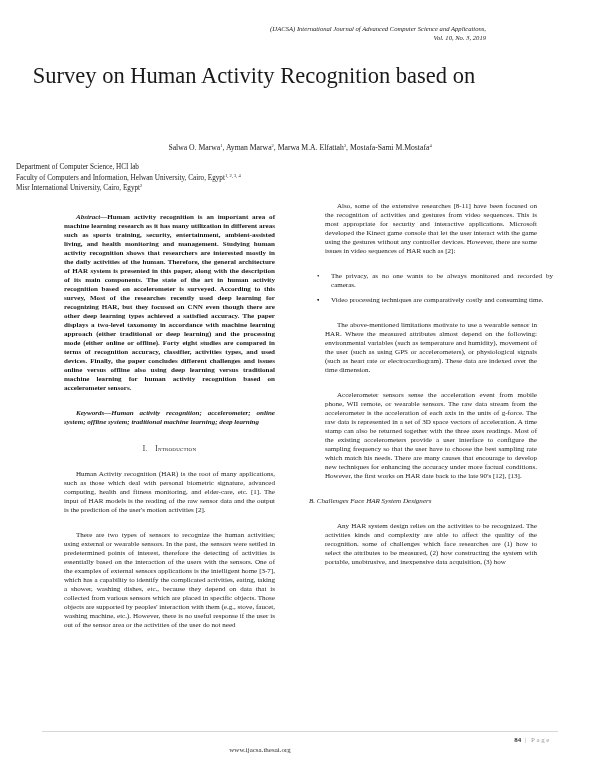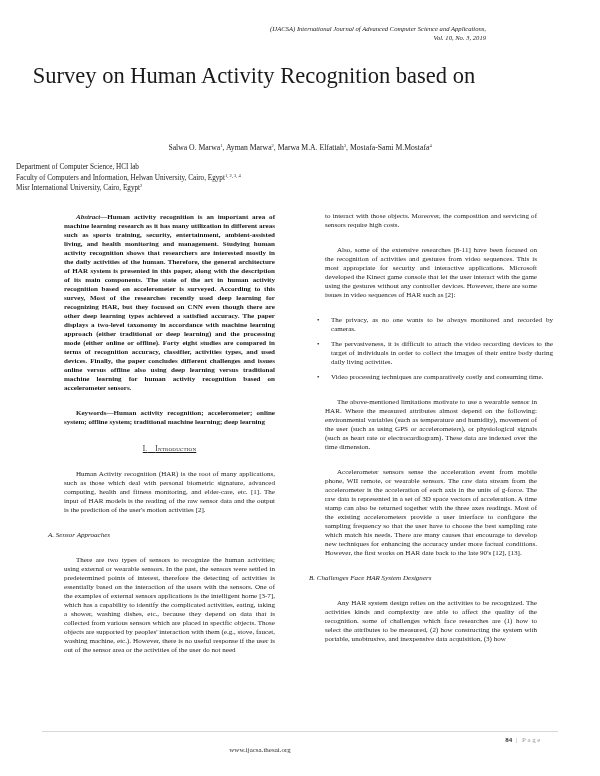--- a/index.html
+++ b/index.html
@@ -28,38 +28,38 @@
   sup { font-size: 4.5px; vertical-align: 3px; line-height: 0; }
   .col {
     position: absolute; top: 197px; width: 243px;
     font-size: 7.05px; line-height: 9.0px; text-align: justify;
   }
   .col-left { left: 48px; }
   .col-right { left: 309px; top: 196px; width: 244px; }
   .col p { margin: 16px; text-indent: 12px; }
   .abstract { font-weight: bold; }
   .abstract em { font-style: italic; }
-  .keywords { font-weight: bold; margin-top: 8px !important; }
+  .keywords { font-weight: bold; font-style: italic; margin-top: 8px !important; }
   .section-heading {
-    text-align: center; font-size: 7.2px; margin: 18px 0 2px 0; letter-spacing: 0.2px; text-decoration: underline;
+    text-align: center; font-size: 7.2px; margin: 18px 0 2px 0; letter-spacing: 0.2px;
   }
   .section-heading .sc { font-variant: small-caps; }
   .subsection-heading { font-style: italic; margin: 6px 0 3px 0; text-indent: 0; }
   .gap { margin-top: 6px !important; }
   ul.bullets { list-style: none; margin: 6px 0 0 0; padding: 0; }
   ul.bullets li { position: relative; padding-left: 22px; margin-bottom: 6px; text-align: justify; }
   ul.bullets li .bullet { position: absolute; left: 8px; top: 0; }
   .footer-rule {
     position: absolute; left: 42px; top: 731px; width: 516px; height: 1px; background: #d8d8d8;
   }
   .footer-url {
     position: absolute; left: 0; width: 520px; top: 746px; text-align: center; font-size: 7px; color: #333;
   }
   .page-number {
-    position: absolute; right: 58px; top: 736px; font-size: 7px; color: #333;
+    position: absolute; right: 49px; top: 736px; font-size: 7px; color: #333;
   }
   .page-number .page-word { color: #999; letter-spacing: 1.6px; }
 </style>
 </head>
 <body>
 
 <div class="journal-header">
   <div>(IJACSA) International Journal of Advanced Computer Science and Applications,</div>
   <div>Vol. 10, No. 3, 2019</div>
 </div>
@@ -84,31 +84,29 @@
 <div class="col col-left">
   <p class="abstract"><em>Abstract</em><span>—</span><span>Human activity recognition is an important area of machine learning research as it has many utilization in different areas such as sports training, security, entertainment, ambient-assisted living, and health monitoring and management. Studying human activity recognition shows that researchers are interested mostly in the daily activities of the human. Therefore, the general architecture of HAR system is presented in this paper, along with the description of its main components. The state of the art in human activity recognition based on accelerometer is surveyed. According to this survey, Most of the researches recently used deep learning for recognizing HAR, but they focused on CNN even though there are other deep learning types achieved a satisfied accuracy. The paper displays a two-level taxonomy in accordance with machine learning approach (either traditional or deep learning) and the processing mode (either online or offline). Forty eight studies are compared in terms of recognition accuracy, classifier, activities types, and used devices. Finally, the paper concludes different challenges and issues online versus offline also using deep learning versus traditional machine learning for human activity recognition based on accelerometer sensors.</span></p>
 
   <p class="keywords"><span>Keywords</span><span>—</span><span>Human activity recognition; accelerometer; online system; offline system; traditional machine learning; deep learning</span></p>
 
   <div class="section-heading">
     <span>I.</span>&nbsp;&nbsp;&nbsp;&nbsp;<span class="sc">Introduction</span>
   </div>
   <p>Human Activity recognition (HAR) is the root of many applications, such as those which deal with personal biometric signature, advanced computing, health and fitness monitoring, and elder-care, etc. [1]. The input of HAR models is the reading of the raw sensor data and the output is the prediction of the user's motion activities [2].</p>
 
-  <div class="subsection-heading">A.  Sensor Approaches</div>
   <p>There are two types of sensors to recognize the human activities; using external or wearable sensors. In the past, the sensors were settled in predetermined points of interest, therefore the detecting of activities is essentially based on the interaction of the users with the sensors. One of the examples of external sensors applications is the intelligent home [3-7], which has a capability to identify the complicated activities, eating, taking a shower, washing dishes, etc., because they depend on data that is collected from various sensors which are placed in specific objects. Those objects are supported by peoples' interaction with them (e.g., stove, faucet, washing machine, etc.). However, there is no useful response if the user is out of the sensor area or the activities of the user do not need</p>
 </div>
 
 <div class="col col-right">
-  <p style="text-indent:0">to interact with those objects. Moreover, the composition and servicing of sensors require high costs.</p>
   <p class="gap">Also, some of the extensive researches [8-11] have been focused on the recognition of activities and gestures from video sequences. This is most appropriate for security and interactive applications. Microsoft developed the Kinect game console that let the user interact with the game using the gestures without any controller devices. However, there are some issues in video sequences of HAR such as [2]:</p>
 
   <ul class="bullets">
     <li><span class="bullet">•</span><span>The privacy, as no one wants to be always monitored and recorded by cameras.</span></li>
-    <li><span class="bullet">•</span><span>The pervasiveness, it is difficult to attach the video recording devices to the target of individuals in order to collect the images of their entire body during daily living activities.</span></li>
+    <li><span class="bullet">•</span></li>
     <li><span class="bullet">•</span><span>Video processing techniques are comparatively costly and consuming time.</span></li>
   </ul>
 
   <p>The above-mentioned limitations motivate to use a wearable sensor in HAR. Where the measured attributes almost depend on the following: environmental variables (such as temperature and humidity), movement of the user (such as using GPS or accelerometers), or physiological signals (such as heart rate or electrocardiogram). These data are indexed over the time dimension.</p>
   <p class="gap">Accelerometer sensors sense the acceleration event from mobile phone, WII remote, or wearable sensors. The raw data stream from the accelerometer is the acceleration of each axis in the units of g-force. The raw data is represented in a set of 3D space vectors of acceleration. A time stamp can also be returned together with the three axes readings. Most of the existing accelerometers provide a user interface to configure the sampling frequency so that the user have to choose the best sampling rate which match his needs. There are many causes that encourage to develop new techniques for enhancing the accuracy under more factual conditions. However, the first works on HAR date back to the late 90's [12], [13].</p>
 
   <div class="subsection-heading">B.  Challenges Face HAR System Designers</div>
   <p>Any HAR system design relies on the activities to be recognized. The activities kinds and complexity are able to affect the quality of the recognition. some of challenges which face researches are (1) how to select the attributes to be measured, (2) how constructing the system with portable, unobtrusive, and inexpensive data acquisition, (3) how</p>
 </div>
 

